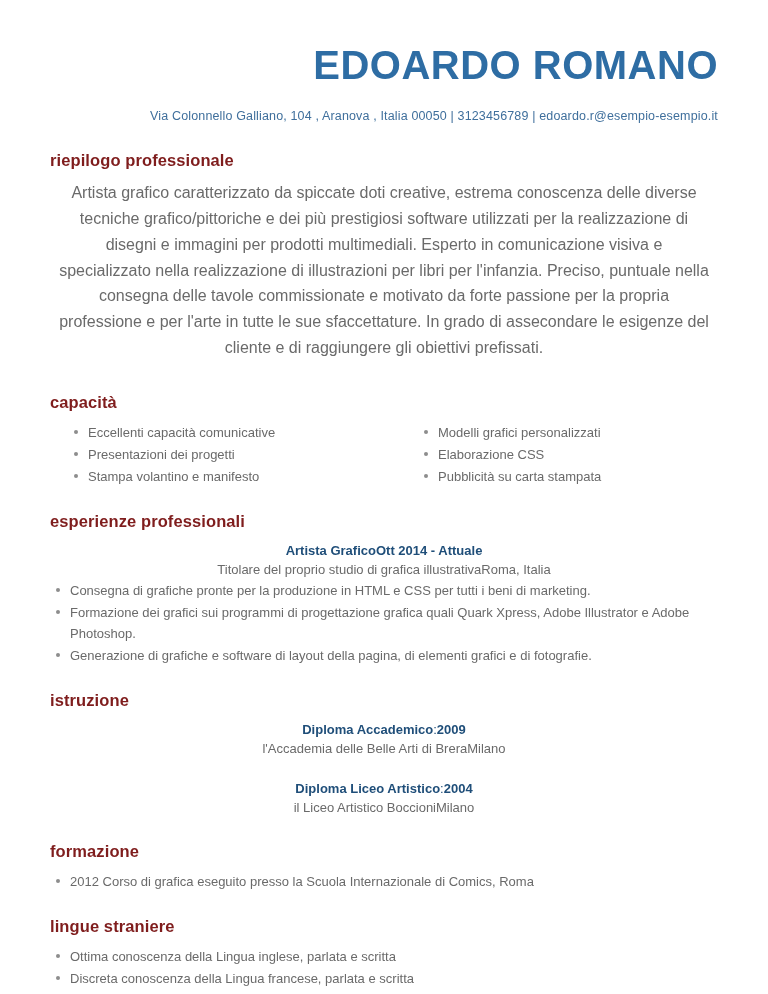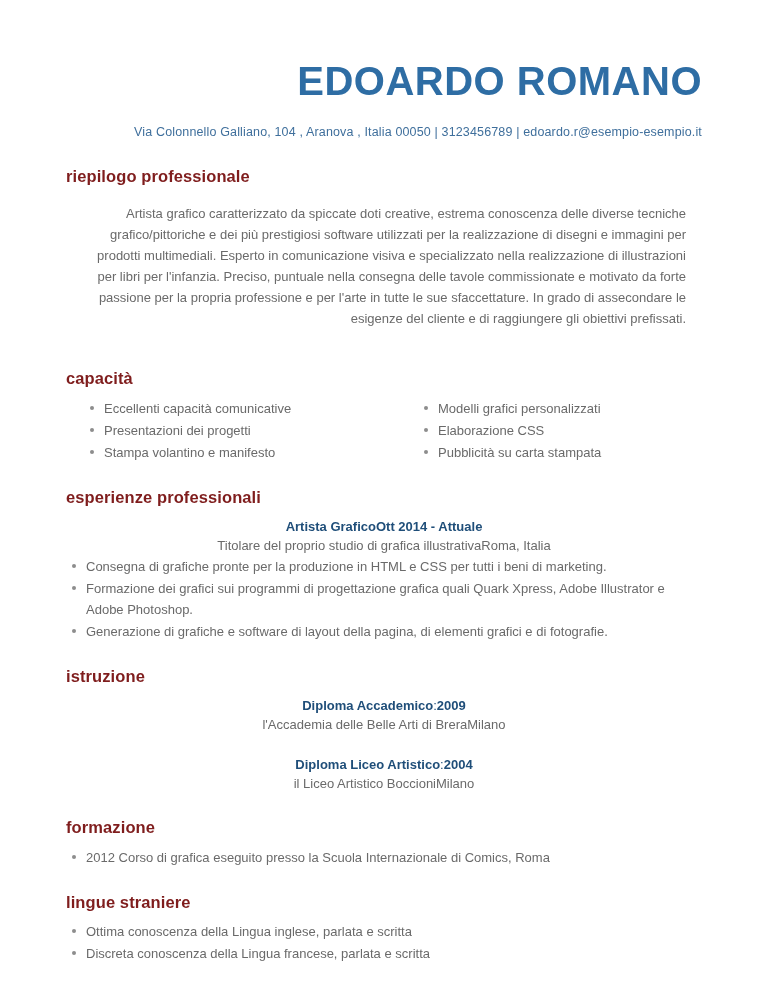--- a/index.html
+++ b/index.html
@@ -14,21 +14,21 @@
     height: 994px;
     font-family: "Liberation Sans", "DejaVu Sans", sans-serif;
     color: #595959;
     overflow: hidden;
   }
 
   .page {
     width: 768px;
     height: 994px;
     background: #fff;
-    padding: 16px;
+    padding: 0;
     position: relative;
   }
 
   
   .header {
     padding: 44px 50px 0 50px;
   }
   .name {
     text-align: right;
     font-size: 40px;
@@ -59,25 +59,25 @@
   .section-title {
     color: #7f1d1d;
     font-size: 16.5px;
     font-weight: bold;
     letter-spacing: 0.1px;
     margin: 0 0 9px 0;
     line-height: 1.2;
   }
 
   .para {
-    font-size: 13px;
+    font-size: 16px;
     line-height: 1.62;
     color: #6a6a6a;
-    margin: 16px;
-    text-align: right;
+    margin: 8px;
+    text-align: center;
   }
 
   
   ul.bullets {
     list-style: none;
     margin: 0;
     padding: 0;
   }
   ul.bullets > li {
     position: relative;

